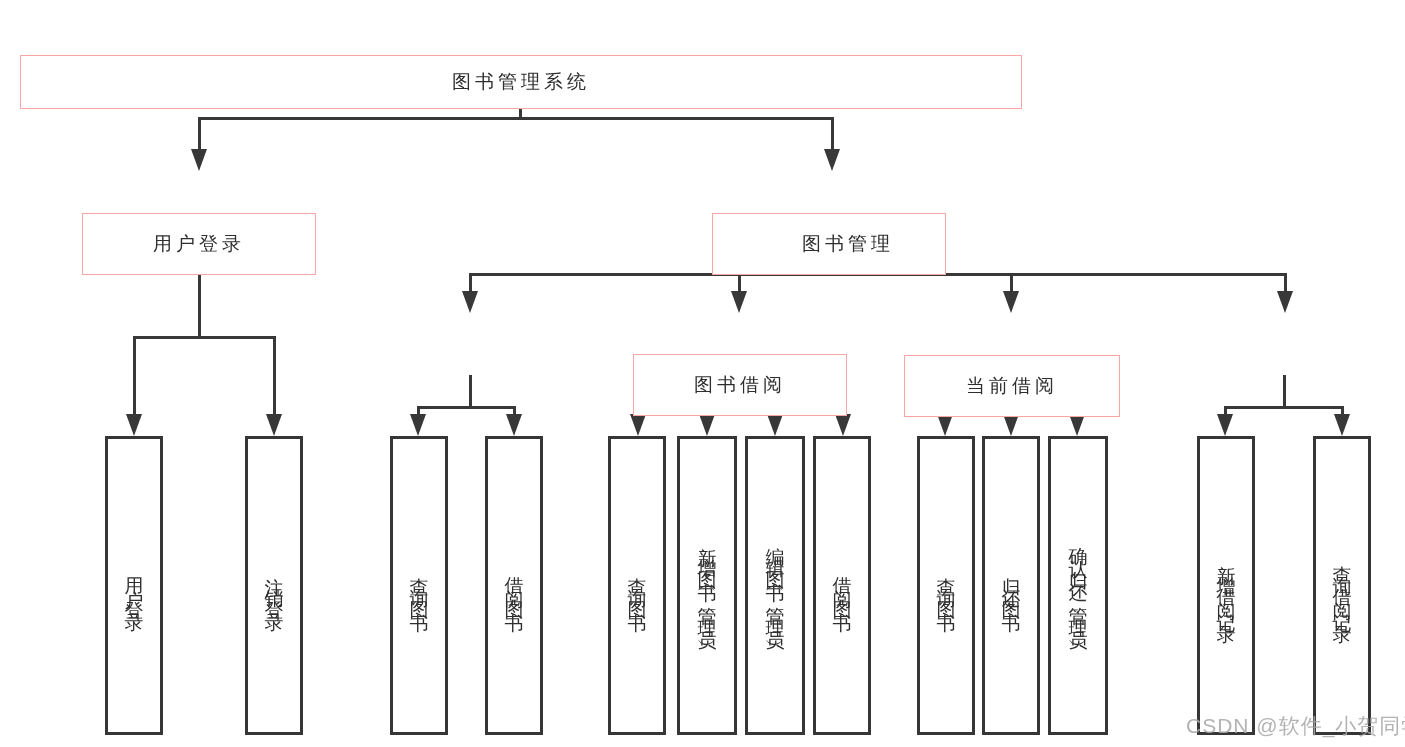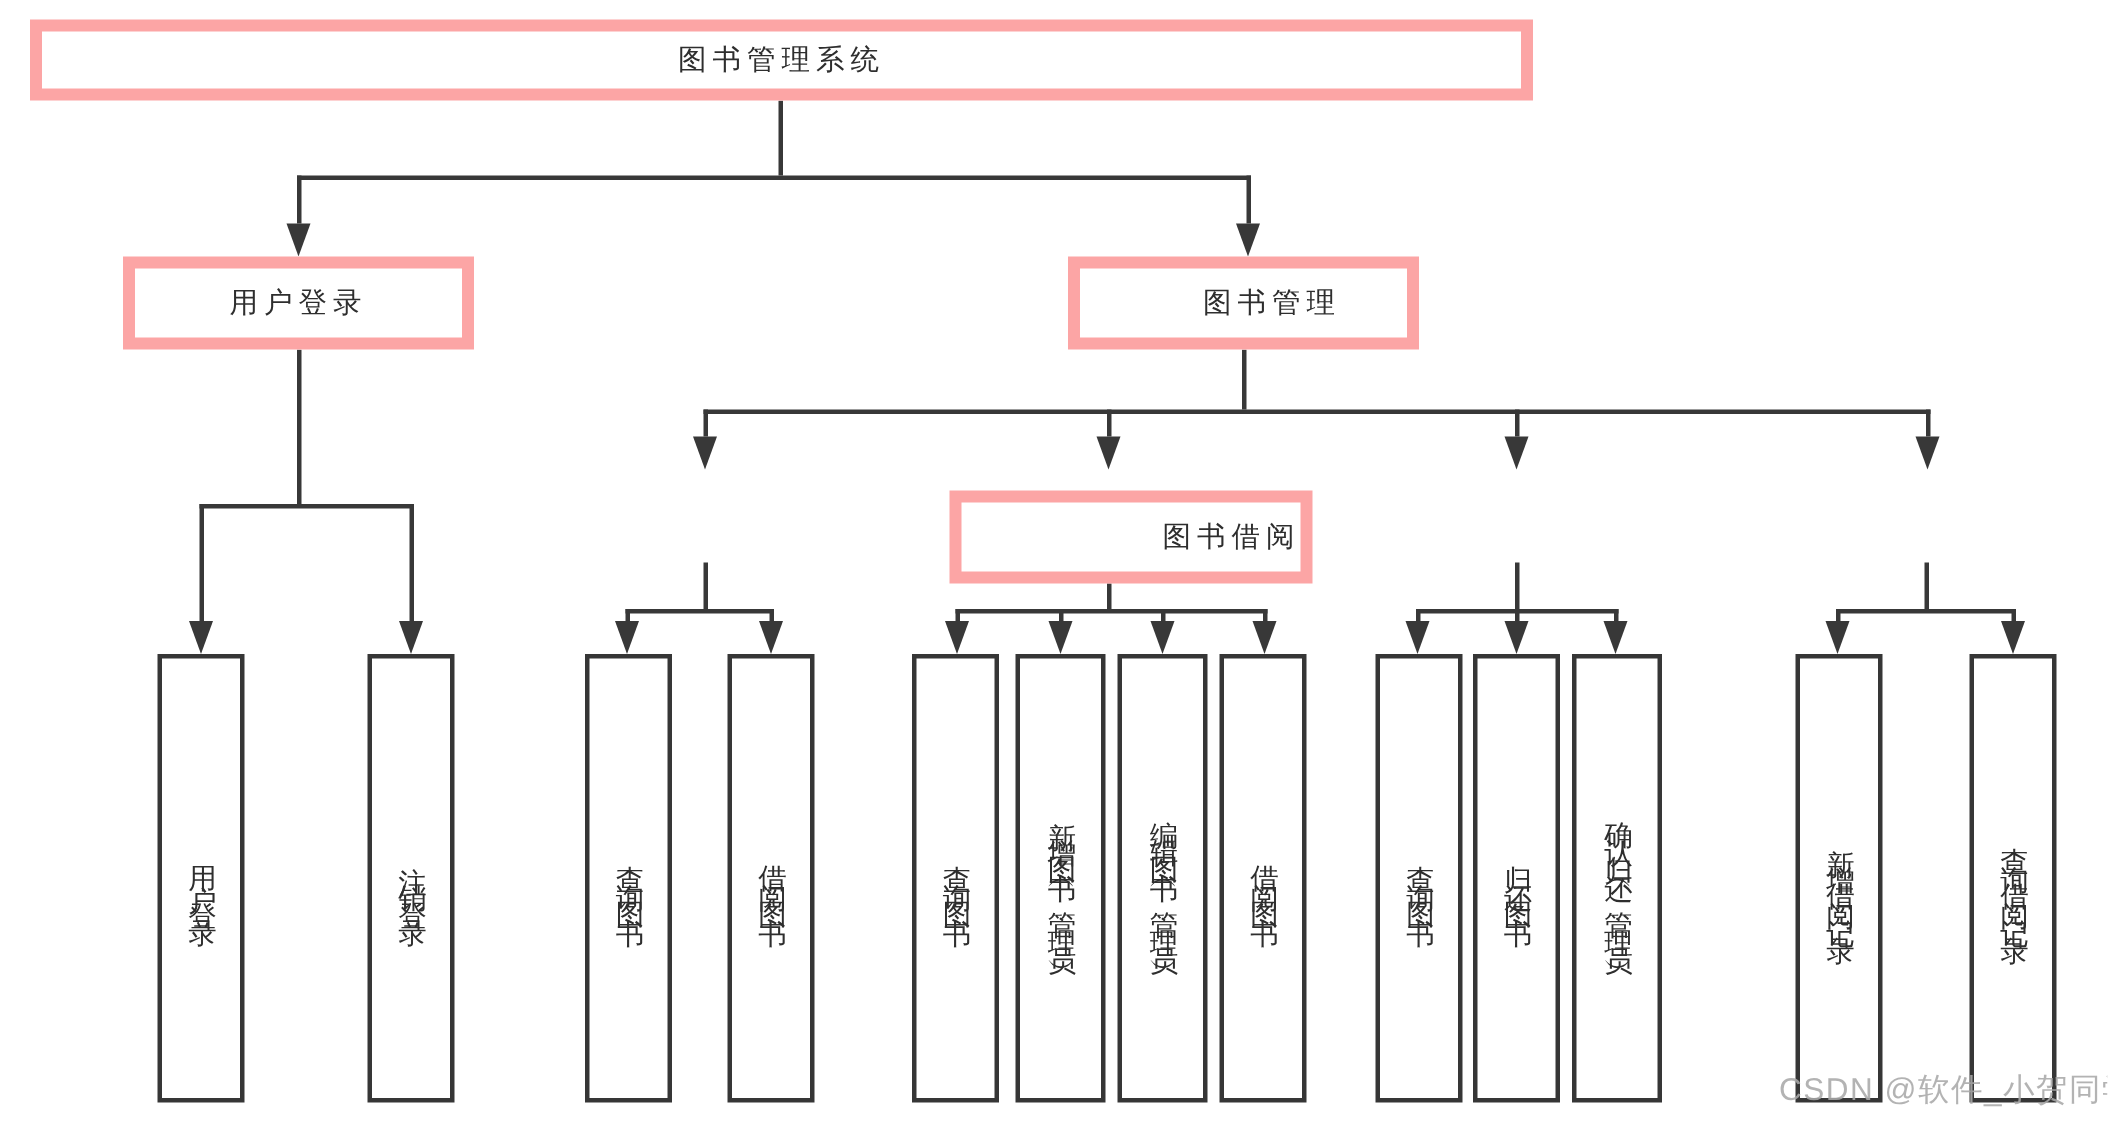--- a/index.html
+++ b/index.html
@@ -2,22 +2,22 @@
 <html><head>
 <meta charset="utf-8">
 <style>
   html,body{margin:0;padding:0;background:#fff;}
   .canvas{
     position:relative;width:1405px;height:747px;background:#ffffff;
     font-family:"Liberation Sans","DejaVu Sans",sans-serif;overflow:hidden;
   }
   .hbox{
     position:absolute;box-sizing:border-box;background:#ffffff;
-    border:8px solid #fca5a5;display:flex;align-items:center;justify-content:center;
-    font-size:19px;letter-spacing:4px;color:#2e2e2e;z-index:2;
+    border:1px solid #fca5a5;display:flex;align-items:center;justify-content:center;
+    font-size:19px;letter-spacing:4px;color:#2e2e2e;z-index:2;margin-top:42px;
   }
   .vbox{
     position:absolute;box-sizing:border-box;background:#ffffff;
     border:3px solid #363636;display:flex;align-items:center;justify-content:center;
     top:436px;width:58px;height:299px;z-index:2;
   }
   .vbox span{
     writing-mode:vertical-rl;text-orientation:mixed;white-space:nowrap;
     font-size:19px;letter-spacing:12px;line-height:1.05;color:#2e2e2e;
   }
@@ -67,22 +67,25 @@
   <div class="ln h" style="left:469px;top:273px;width:818px;"></div>
   <div class="ln v" style="left:469px;top:273px;height:18px;"></div>
   <div class="ln v" style="left:738px;top:273px;height:18px;"></div>
   <div class="ln v" style="left:1010px;top:273px;height:18px;"></div>
   <div class="ln v" style="left:1284px;top:273px;height:18px;"></div>
   <div class="arr" style="left:462px;top:291px;"></div>
   <div class="arr" style="left:731px;top:291px;"></div>
   <div class="arr" style="left:1003px;top:291px;"></div>
   <div class="arr" style="left:1277px;top:291px;"></div>
 
-  <div class="hbox" style="left:633px;top:327px;width:242px;height:62px;justify-content:flex-end;">
+  <div class="hbox" style="left:633px;top:312px;width:214px;height:62px;">
     <span>图书借阅</span>
+  </div>
+  <div class="hbox" style="left:904px;top:313px;width:216px;height:62px;">
+    <span>当前借阅</span>
   </div>
 
   <div class="ln v" style="left:469px;top:375px;height:31px;"></div>
   <div class="ln h" style="left:417px;top:406px;width:99px;"></div>
   <div class="ln v" style="left:417px;top:406px;height:8px;"></div>
   <div class="ln v" style="left:513px;top:406px;height:8px;"></div>
   <div class="arr" style="left:410px;top:414px;"></div>
   <div class="arr" style="left:506px;top:414px;"></div>
 
   <div class="ln v" style="left:738px;top:375px;height:31px;"></div>

